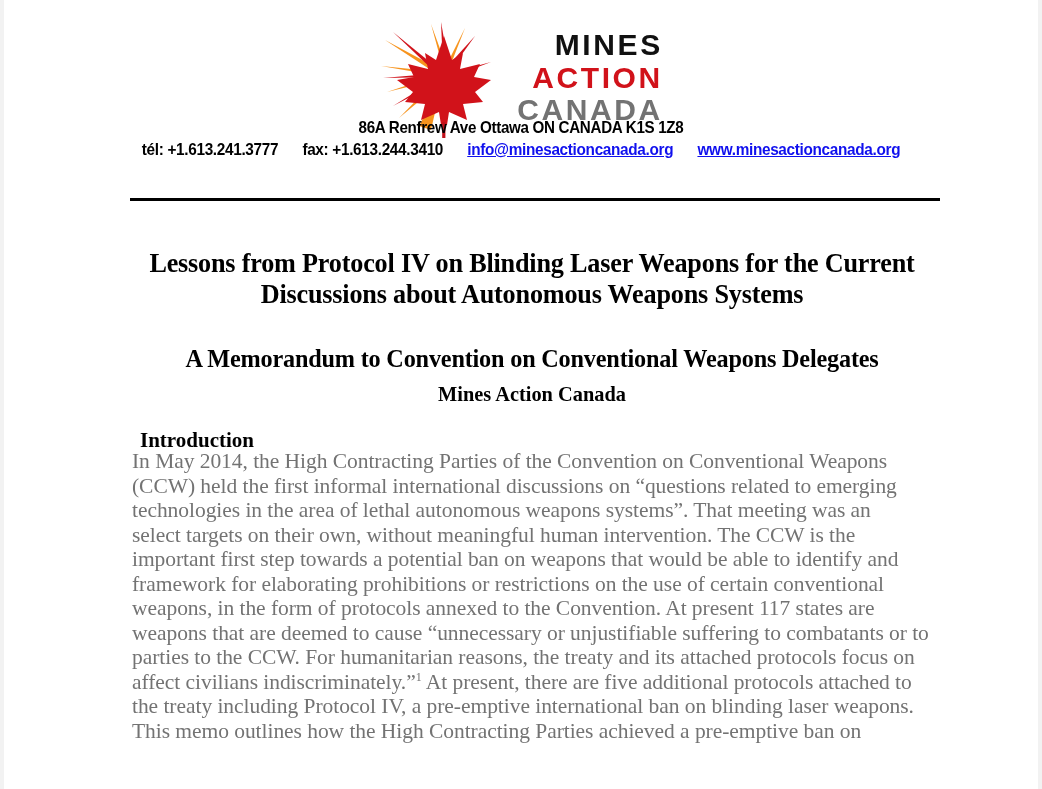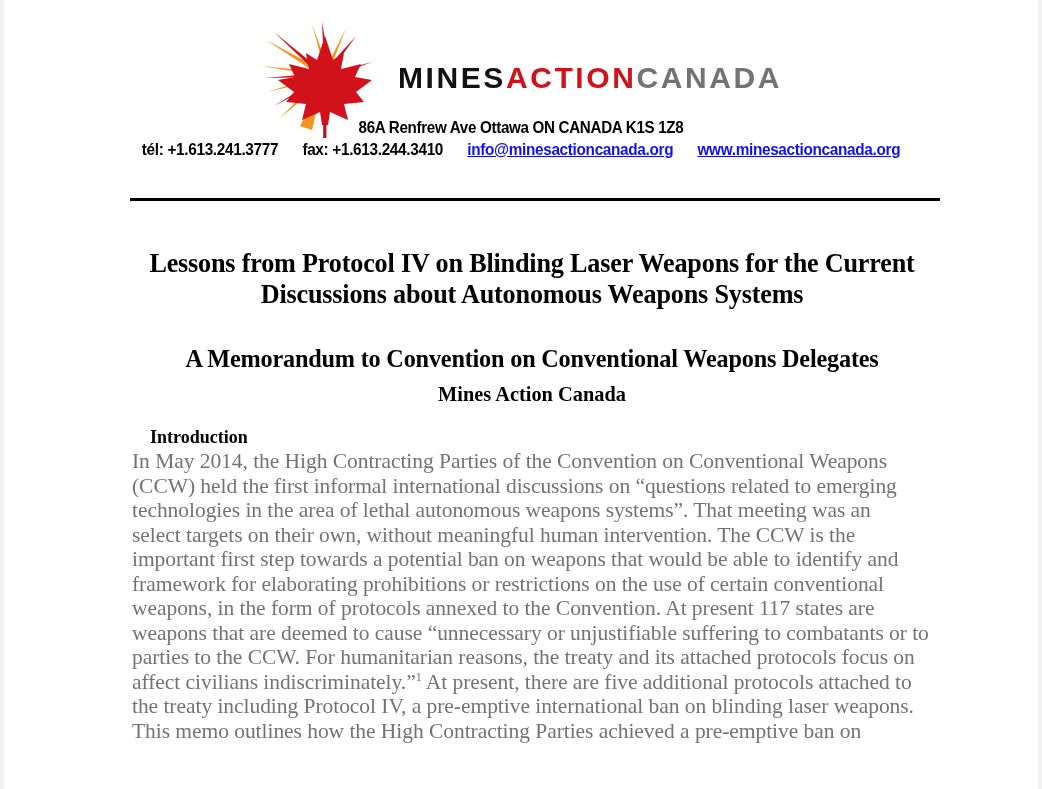--- a/index.html
+++ b/index.html
@@ -52,20 +52,21 @@
   .logo-mark {
     width: 130px;
     height: 116px;
     flex: 0 0 130px;
     position: relative;
   }
   .logo-mark svg { display: block; width: 130px; height: 116px; }
 
   .logo-words {
     display: flex;
+    flex-direction: column;
     justify-content: center;
     font-family: "Liberation Sans", "DejaVu Sans", sans-serif;
     font-weight: 700;
     font-size: 30px;
     line-height: 1.08;
     letter-spacing: 2.6px;
     padding-bottom: 4px;
     align-items: flex-end;
   }
   .logo-word-mines  { color: #111111; }
@@ -153,25 +154,25 @@
     font-family: "Liberation Serif", "DejaVu Serif", serif;
     font-weight: 700;
     font-size: 21px;
     line-height: 26px;
     transform-origin: top center;
     transform: scaleX(0.97);
   }
 
   .section-heading {
     position: absolute;
-    left: 150px;
+    left: 140px;
     top: 406px;
     font-family: "Liberation Serif", "DejaVu Serif", serif;
     font-weight: 700;
-    font-size: 18px;
+    font-size: 21px;
     line-height: 26px;
   }
 
   
   .body-block {
     position: absolute;
     left: 132px;
     top: 449px;
     width: 806px;
   }

